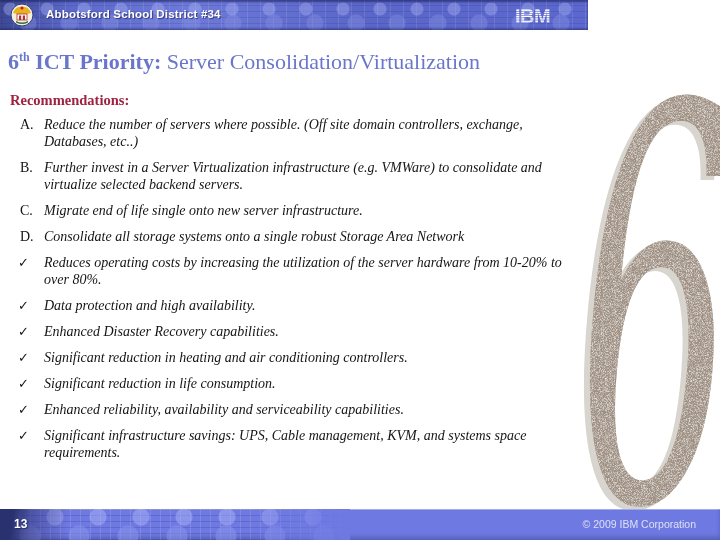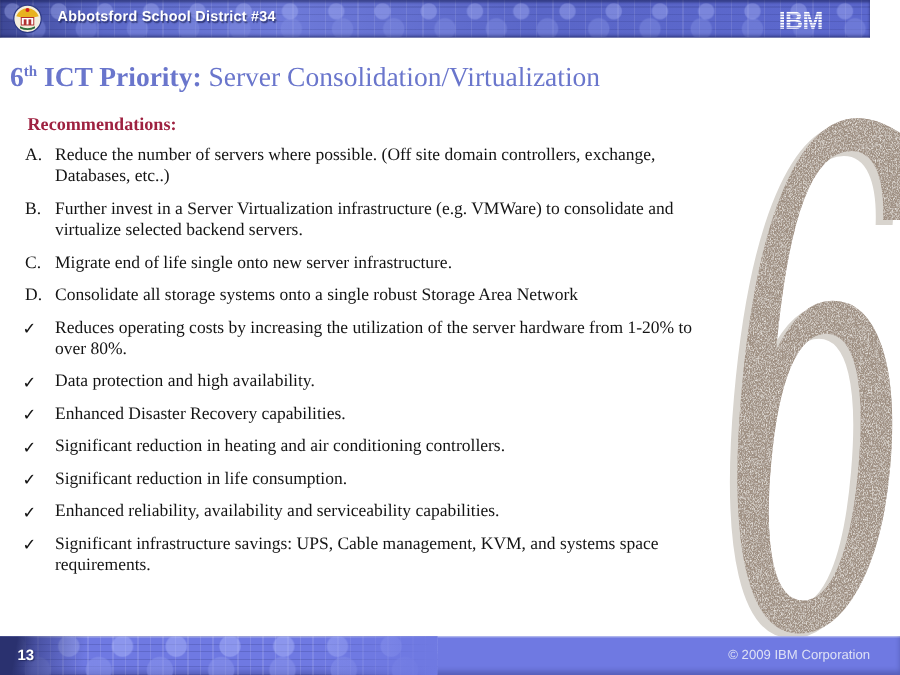--- a/index.html
+++ b/index.html
@@ -3,21 +3,21 @@
 <meta charset="utf-8">
 <style>
   html,body{margin:0;padding:0;}
   body{
     width:720px;height:540px;position:relative;overflow:hidden;
     background:#ffffff;font-family:"Liberation Serif",serif;
   }
 
   
   .slide-header{
-    position:absolute;top:0;left:0;width:696px;height:30px;
+    position:absolute;top:0;left:0;width:588px;height:30px;
     background:
       radial-gradient(circle 7px at 10px 9px, rgba(170,180,245,0.40) 0 6px, transparent 7px),
       radial-gradient(circle 9px at 28px 23px, rgba(130,142,225,0.45) 0 8px, transparent 9px),
       repeating-linear-gradient(90deg, rgba(255,255,255,0.10) 0 1px, transparent 1px 13px),
       repeating-linear-gradient(0deg, rgba(25,31,92,0.14) 0 1px, transparent 1px 6px),
       linear-gradient(90deg,#3d4795 0%,#5c69c9 12%,#6e7ad9 32%,#5a66c8 62%,#5c68ce 100%);
     background-size:37px 30px,41px 30px,auto,auto,auto;
     background-repeat:repeat-x,repeat-x,repeat,repeat,no-repeat;
     box-shadow:inset 0 2px 2px rgba(20,26,80,0.55), inset 0 -2px 2px rgba(20,26,80,0.35);
   }
@@ -34,27 +34,27 @@
   .slide-title{
     position:absolute;left:8px;top:44px;width:560px;
     font-size:22px;color:#6a76cc;line-height:36px;white-space:nowrap;
   }
   .t-bold{font-weight:bold;}
   .t-sup{font-weight:bold;font-size:12px;position:relative;top:-8px;}
 
   
   .content{position:absolute;left:10px;top:92px;width:556px;color:#141414;}
   .sec-heading{
-    font-size:14.5px;font-weight:bold;color:#9e2140;margin:0 0 7px 12px;
+    font-size:14.5px;font-weight:bold;color:#9e2140;margin:0 0 7px 0;
   }
   .sec-heading.second{margin-top:13px;}
   .item{display:flex;margin:0 0 9px 0;font-size:14px;line-height:17px;}
   .marker-letter{flex:none;margin-left:10px;width:24px;}
   .marker-check{flex:none;margin-left:8px;width:26px;font-size:13px;}
-  .item-text{flex:1;max-width:520px;}
+  .item-text{flex:1;max-width:520px;font-style:italic;}
 
   
   .big-number{position:absolute;left:568px;top:94px;width:152px;height:418px;}
 
   
   .slide-footer{
     position:absolute;left:0;bottom:0;width:720px;height:31px;
     background:#6f79e2;
     box-shadow:inset 0 -3px 4px rgba(30,35,90,0.30), inset 0 1px 0 rgba(255,255,255,0.4);
   }
@@ -134,21 +134,21 @@
     <span class="item-text">Migrate end of life single onto new server infrastructure.</span>
   </div>
   <div class="item">
     <span class="marker-letter">D.</span>
     <span class="item-text">Consolidate all storage systems onto a single robust Storage Area Network</span>
   </div>
 
 
   <div class="item">
     <span class="marker-check">✓</span>
-    <span class="item-text">Reduces operating costs by increasing the utilization of the server hardware from 1-20% to over 80%.</span>
+    <span class="item-text">Reduces operating costs by increasing the utilization of the server hardware from 10-20% to over 80%.</span>
   </div>
   <div class="item">
     <span class="marker-check">✓</span>
     <span class="item-text">Data protection and high availability.</span>
   </div>
   <div class="item">
     <span class="marker-check">✓</span>
     <span class="item-text">Enhanced Disaster Recovery capabilities.</span>
   </div>
   <div class="item">

